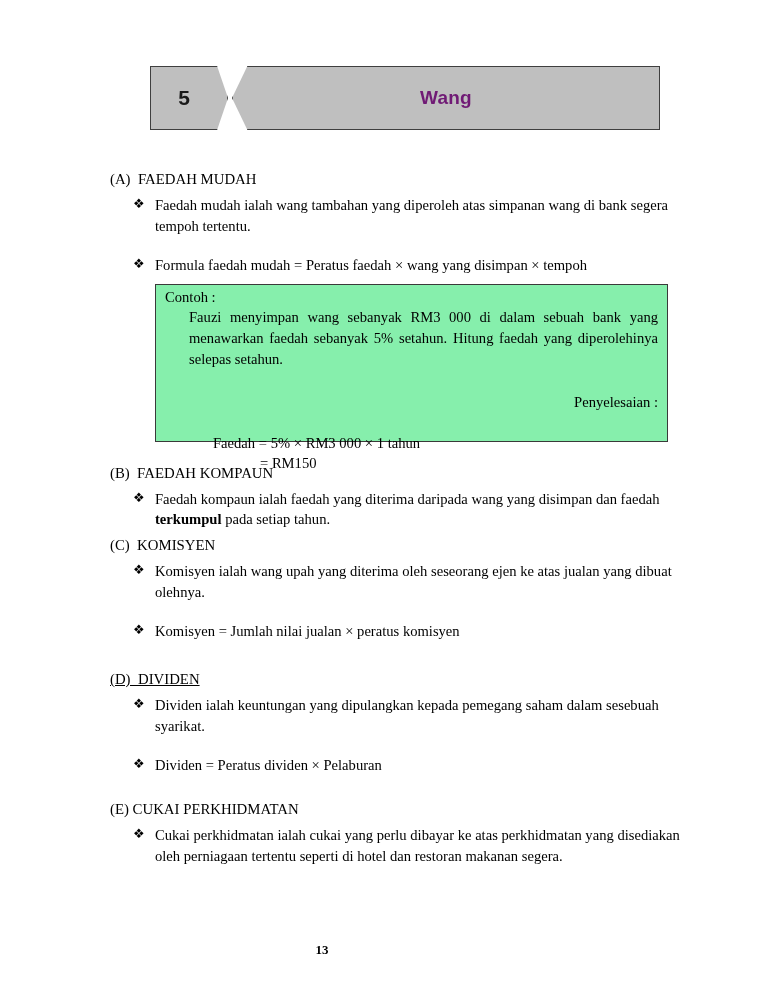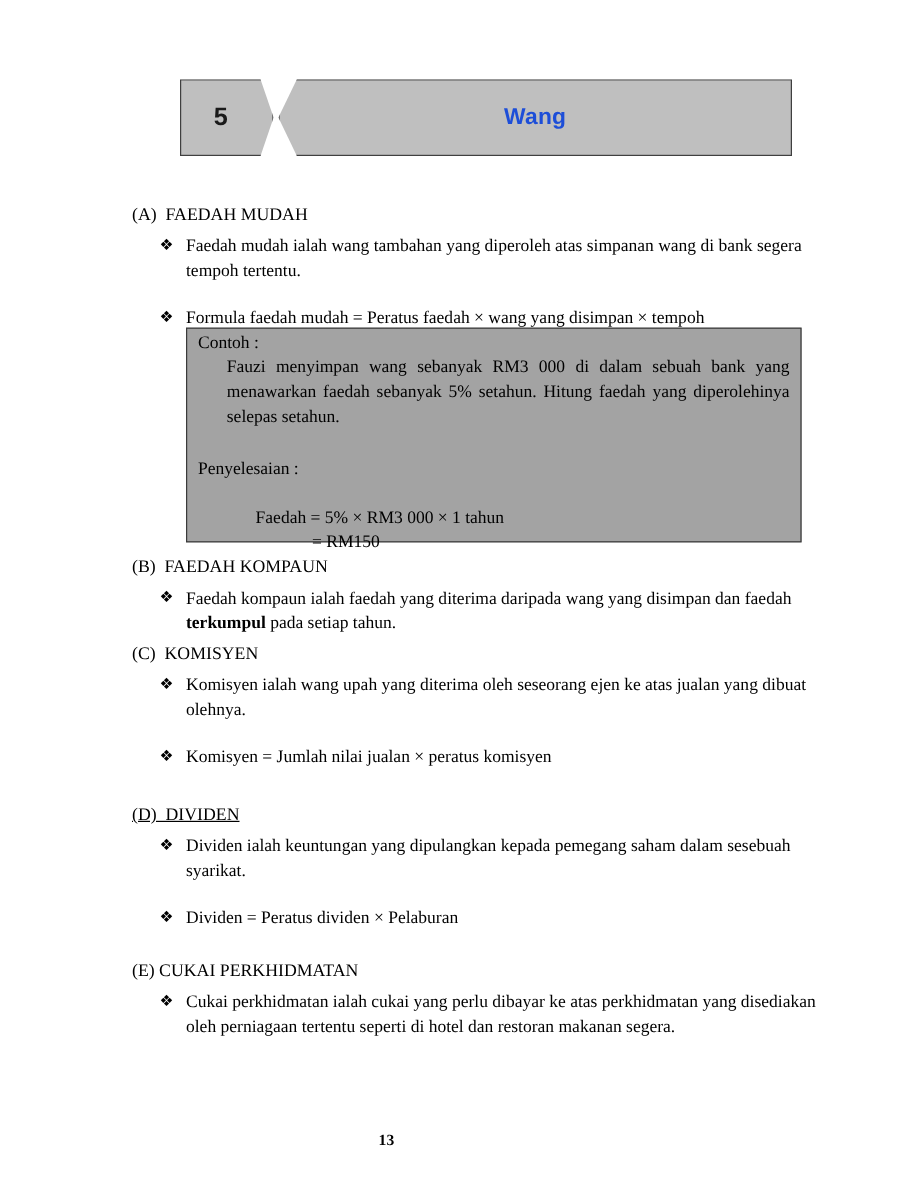--- a/index.html
+++ b/index.html
@@ -67,21 +67,21 @@
     left: 82px;
     top: 0;
     width: 428px;
     height: 64px;
     display: flex;
     align-items: center;
     justify-content: center;
     font-family: "Liberation Sans", "DejaVu Sans", sans-serif;
     font-weight: bold;
     font-size: 19px;
-    color: #1d4ed8;
+    color: #701a75;
     letter-spacing: 0.2px;
   }
 
   
   .content {
     position: absolute;
     left: 110px;
     top: 172px;
     width: 580px;
     font-size: 14.6px;
@@ -112,45 +112,46 @@
   .bullet-text {
     flex: 1;
     line-height: 1.42;
   }
   .bullet-text b { font-weight: bold; }
 
   
   .example-box {
     position: absolute;
     left: 155px;
-    top: 273px;
+    top: 284px;
     width: 513px;
-    height: 179px;
+    height: 158px;
     border: 1px solid #3a3a3a;
     box-sizing: border-box;
-    background: #a3a3a3;
+    background: #86efac;
   }
   .example-inner {
     padding: 5px 9px 0 9px;
   }
   .ex-line {
     font-size: 14.6px;
     line-height: 1.0;
   }
   .ex-body {
     font-size: 14.6px;
     line-height: 1.44;
     text-align: justify;
     text-align-last: left;
     margin-top: 2px;
     margin-left: 24px;
   }
   .ex-solution {
     font-size: 14.6px;
     margin-top: 24px;
+    text-align: right;
   }
   .ex-calc {
     margin-top: 22px;
     margin-left: 48px;
     font-size: 14.6px;
     line-height: 1.42;
   }
   .ex-calc .l2 { margin-left: 47px; }
 
   

